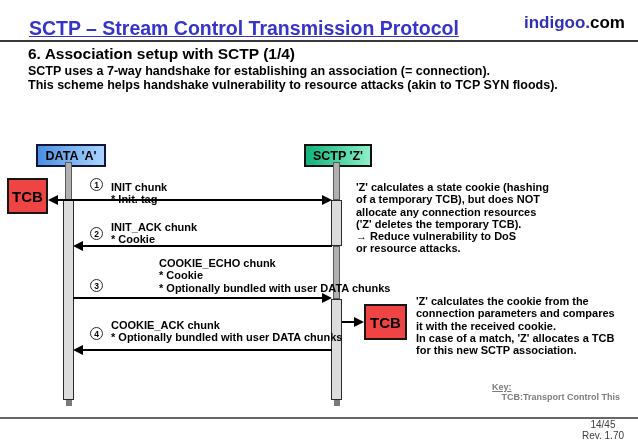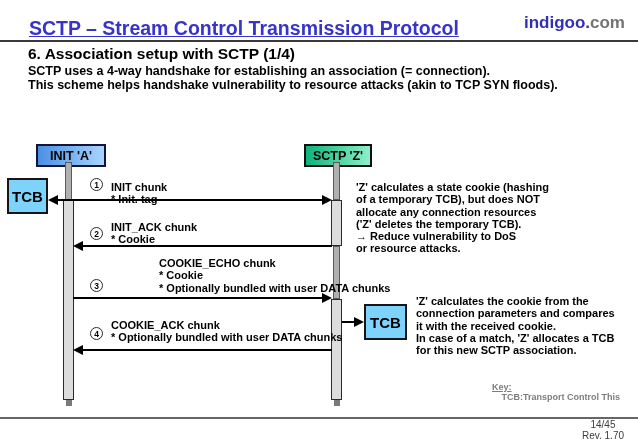--- a/index.html
+++ b/index.html
@@ -7,21 +7,21 @@
     position:relative;width:638px;height:442px;background:#ffffff;overflow:hidden;
     font-family:"Liberation Sans",sans-serif;color:#000;
   }
   .abs{position:absolute;}
 
   
   .page-title{left:29px;top:9px;font-size:19.5px;font-weight:bold;color:#3634ca;
     text-decoration:underline;white-space:nowrap;margin-top:8px;}
   .logo{right:13px;top:13px;font-size:17px;font-weight:bold;white-space:nowrap;}
   .logo .p1{color:#2f2fb8;}
-  .logo .p2{color:#737373;}
+  .logo .p2{color:#000000;}
   .header-rule{left:0;top:40px;width:638px;height:2px;background:#3a3a3a;}
 
   
   .section-heading{left:28px;top:45px;font-size:15.5px;font-weight:bold;}
   .intro{left:28px;font-size:12.5px;font-weight:bold;white-space:nowrap;}
   .intro.l1{top:64px;}
   .intro.l2{top:78px;}
 
   
   .ep{height:19px;border:2px solid #14143a;display:flex;align-items:center;justify-content:center;
@@ -36,21 +36,21 @@
   .ll-z-mid{left:333px;top:246px;height:53px;}
   .act{width:11px;background:#dcdcdc;border:1px solid #2a2a2a;box-sizing:border-box;}
   .act-a{left:63px;top:200px;height:200px;}
   .act-z1{left:331px;top:200px;height:46px;}
   .act-z2{left:331px;top:299px;height:101px;}
   .foot{width:6px;height:6px;background:#7a7a7a;}
   .foot-a{left:66px;top:400px;}
   .foot-z{left:334px;top:400px;}
 
   
-  .tcb{background:#7dd3fc;border:2px solid #161616;display:flex;align-items:center;justify-content:center;
+  .tcb{background:#ef4444;border:2px solid #161616;display:flex;align-items:center;justify-content:center;
     font-size:15px;font-weight:bold;box-sizing:border-box;}
   .tcb-a{left:7px;top:178px;width:41px;height:36px;}
   .tcb-z{left:364px;top:304px;width:43px;height:36px;}
 
   
   .aline{height:2px;background:#000;}
   .ah{width:0;height:0;border-top:5px solid transparent;border-bottom:5px solid transparent;}
   .ah-r{border-left:10px solid #000;}
   .ah-l{border-right:10px solid #000;}
   .a1-line{left:52px;top:199px;width:272px;}
@@ -89,24 +89,24 @@
 </head>
 <body>
 
 <div id="slide">
 
   <div class="abs page-title">SCTP – Stream Control Transmission Protocol</div>
   <div class="abs logo"><span class="p1">indigoo.</span><span class="p2">com</span></div>
   <div class="abs header-rule"></div>
 
   <div class="abs section-heading">6. Association setup with SCTP (1/4)</div>
-  <div class="abs intro l1">SCTP uses a 4-way handshake for establishing an association (= connection).</div>
+  <div class="abs intro l1">SCTP uses a 7-way handshake for establishing an association (= connection).</div>
   <div class="abs intro l2">This scheme helps handshake vulnerability to resource attacks (akin to TCP SYN floods).</div>
 
-  <div class="abs ep ep-a">INIT 'A'</div>
+  <div class="abs ep ep-a">DATA 'A'</div>
   <div class="abs ep ep-z">SCTP 'Z'</div>
 
   <div class="abs lifeline ll-a-top"></div>
   <div class="abs lifeline ll-z-top"></div>
   <div class="abs lifeline ll-z-mid"></div>
   <div class="abs act act-a"></div>
   <div class="abs act act-z1"></div>
   <div class="abs act act-z2"></div>
   <div class="abs foot foot-a"></div>
   <div class="abs foot foot-z"></div>

